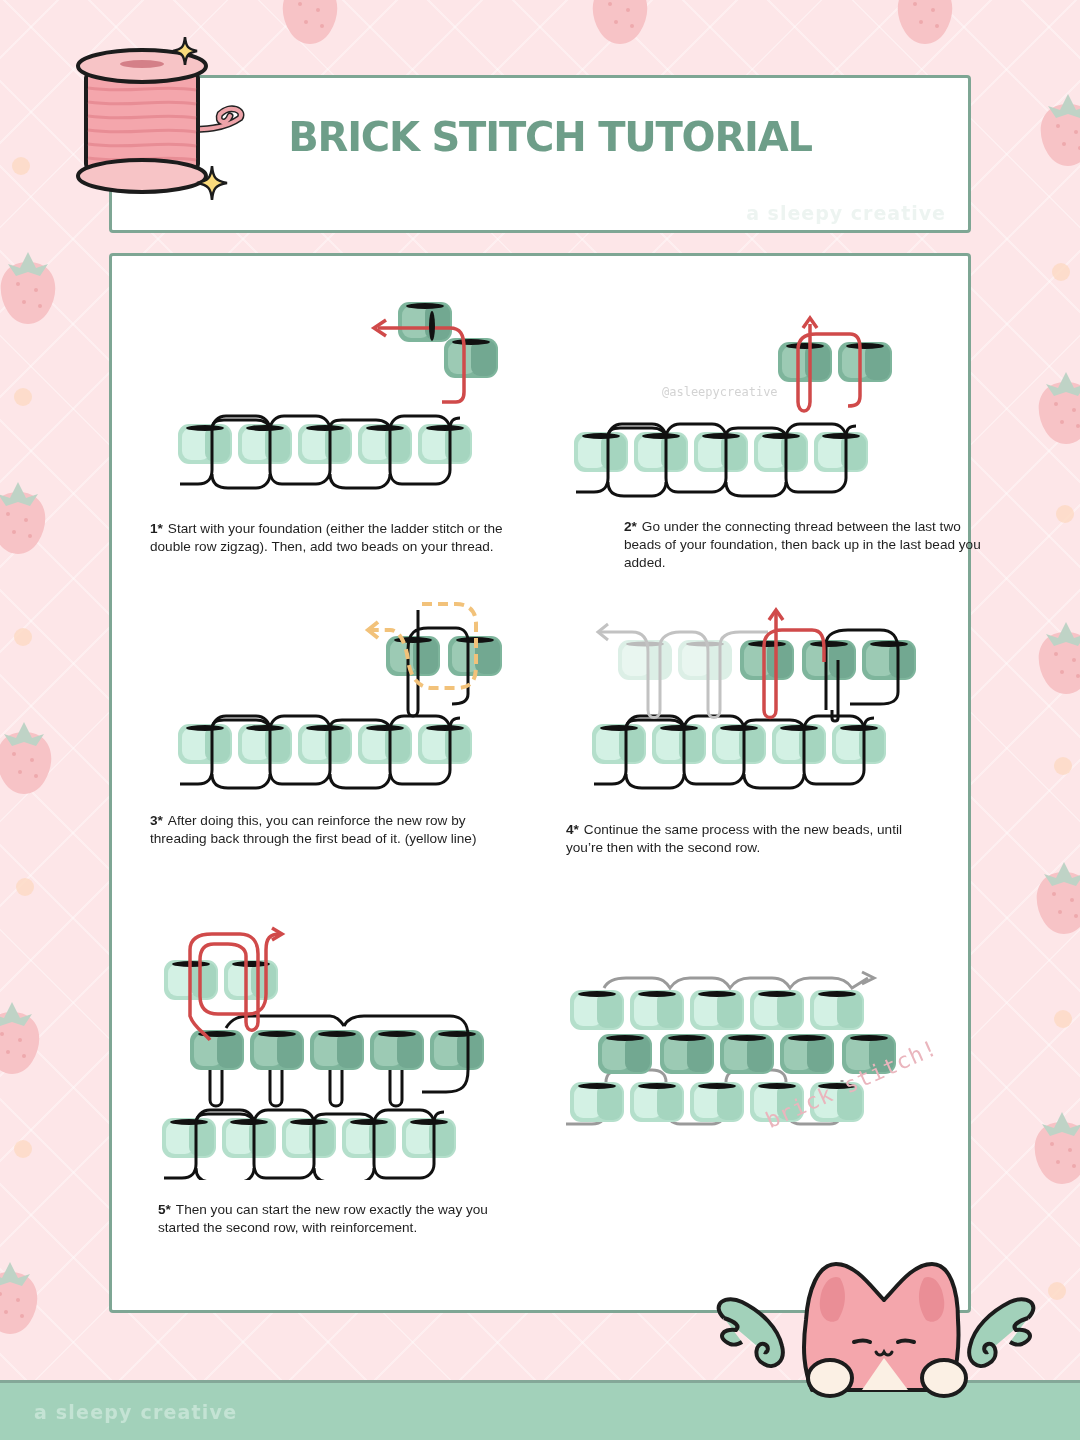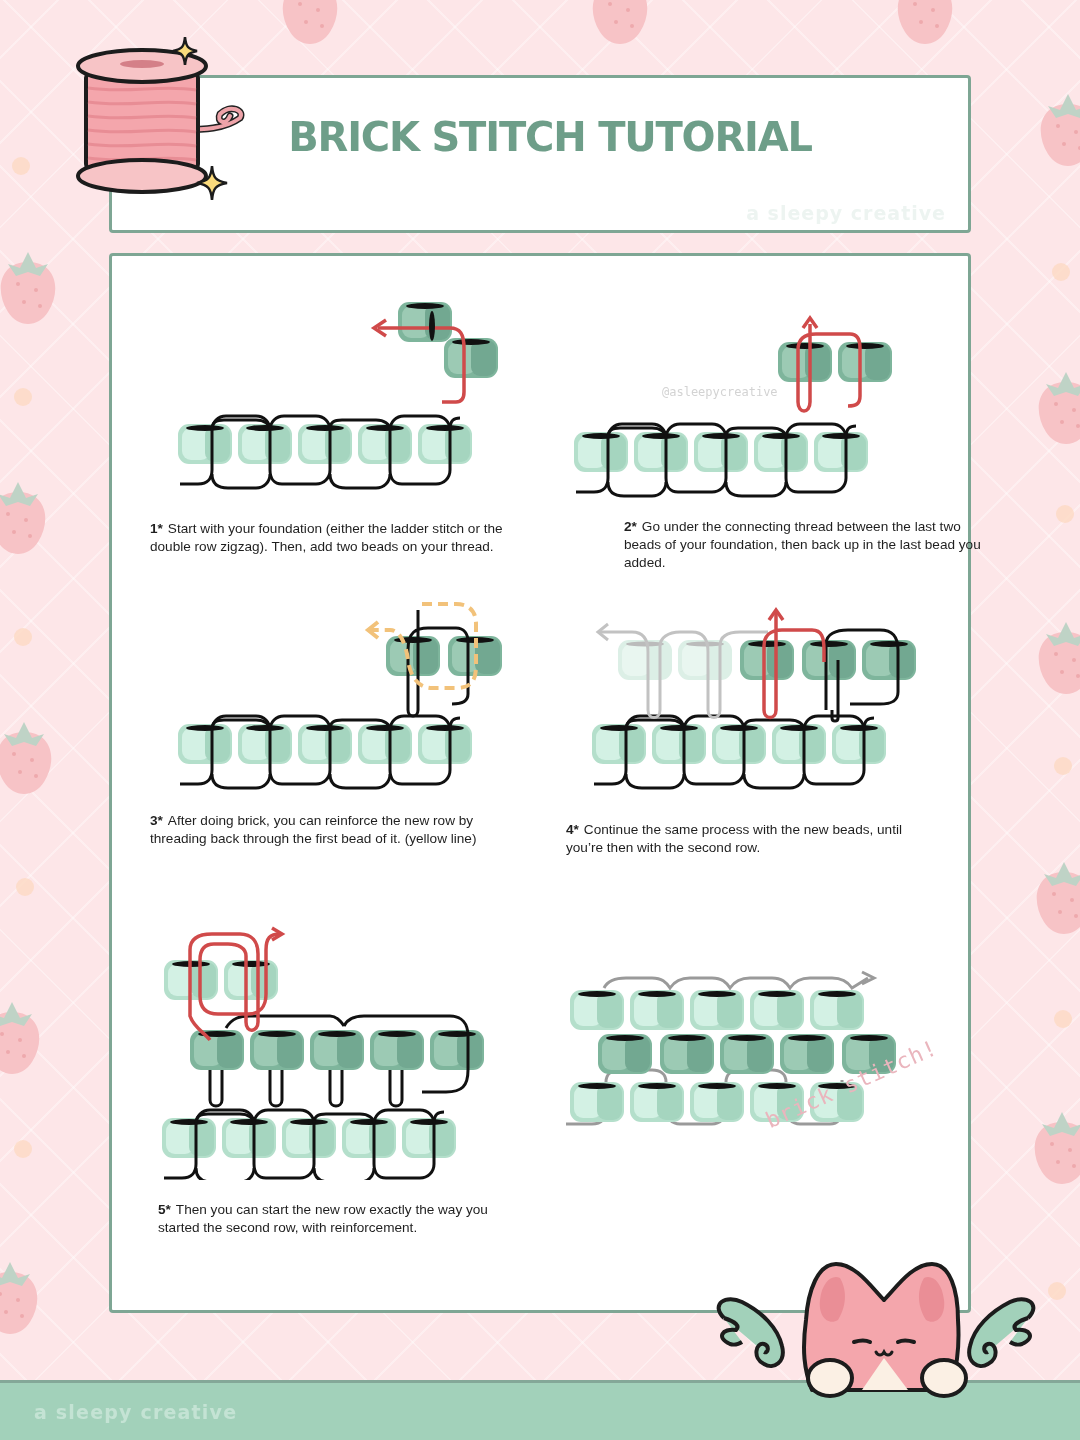--- a/index.html
+++ b/index.html
@@ -282,21 +282,21 @@
 </svg>
 <div class="brick-label">brick stitch!</div>
 
 <div class="step-text" style="left:150px;top:520px;width:370px;">
   <b>1*</b><span>Start with your foundation (either the ladder stitch or the double row zigzag). Then, add two beads on your thread.</span>
 </div>
 <div class="step-text" style="left:585px;top:518px;width:370px;margin-left:39px;">
   <b>2*</b><span>Go under the connecting thread between the last two beads of your foundation, then back up in the last bead you added.</span>
 </div>
 <div class="step-text" style="left:150px;top:812px;width:340px;">
-  <b>3*</b><span>After doing brick, you can reinforce the new row by threading back through the first bead of it. (yellow line)</span>
+  <b>3*</b><span>After doing this, you can reinforce the new row by threading back through the first bead of it. (yellow line)</span>
 </div>
 <div class="step-text" style="left:566px;top:821px;width:360px;">
   <b>4*</b><span>Continue the same process with the new beads, until you’re then with the second row.</span>
 </div>
 <div class="step-text" style="left:150px;top:1201px;width:350px;margin-left:8px;">
   <b>5*</b><span>Then you can start the new row exactly the way you started the second row, with reinforcement.</span>
 </div>
 
 <div class="footer">
   <div class="footer-label">a sleepy creative</div>

